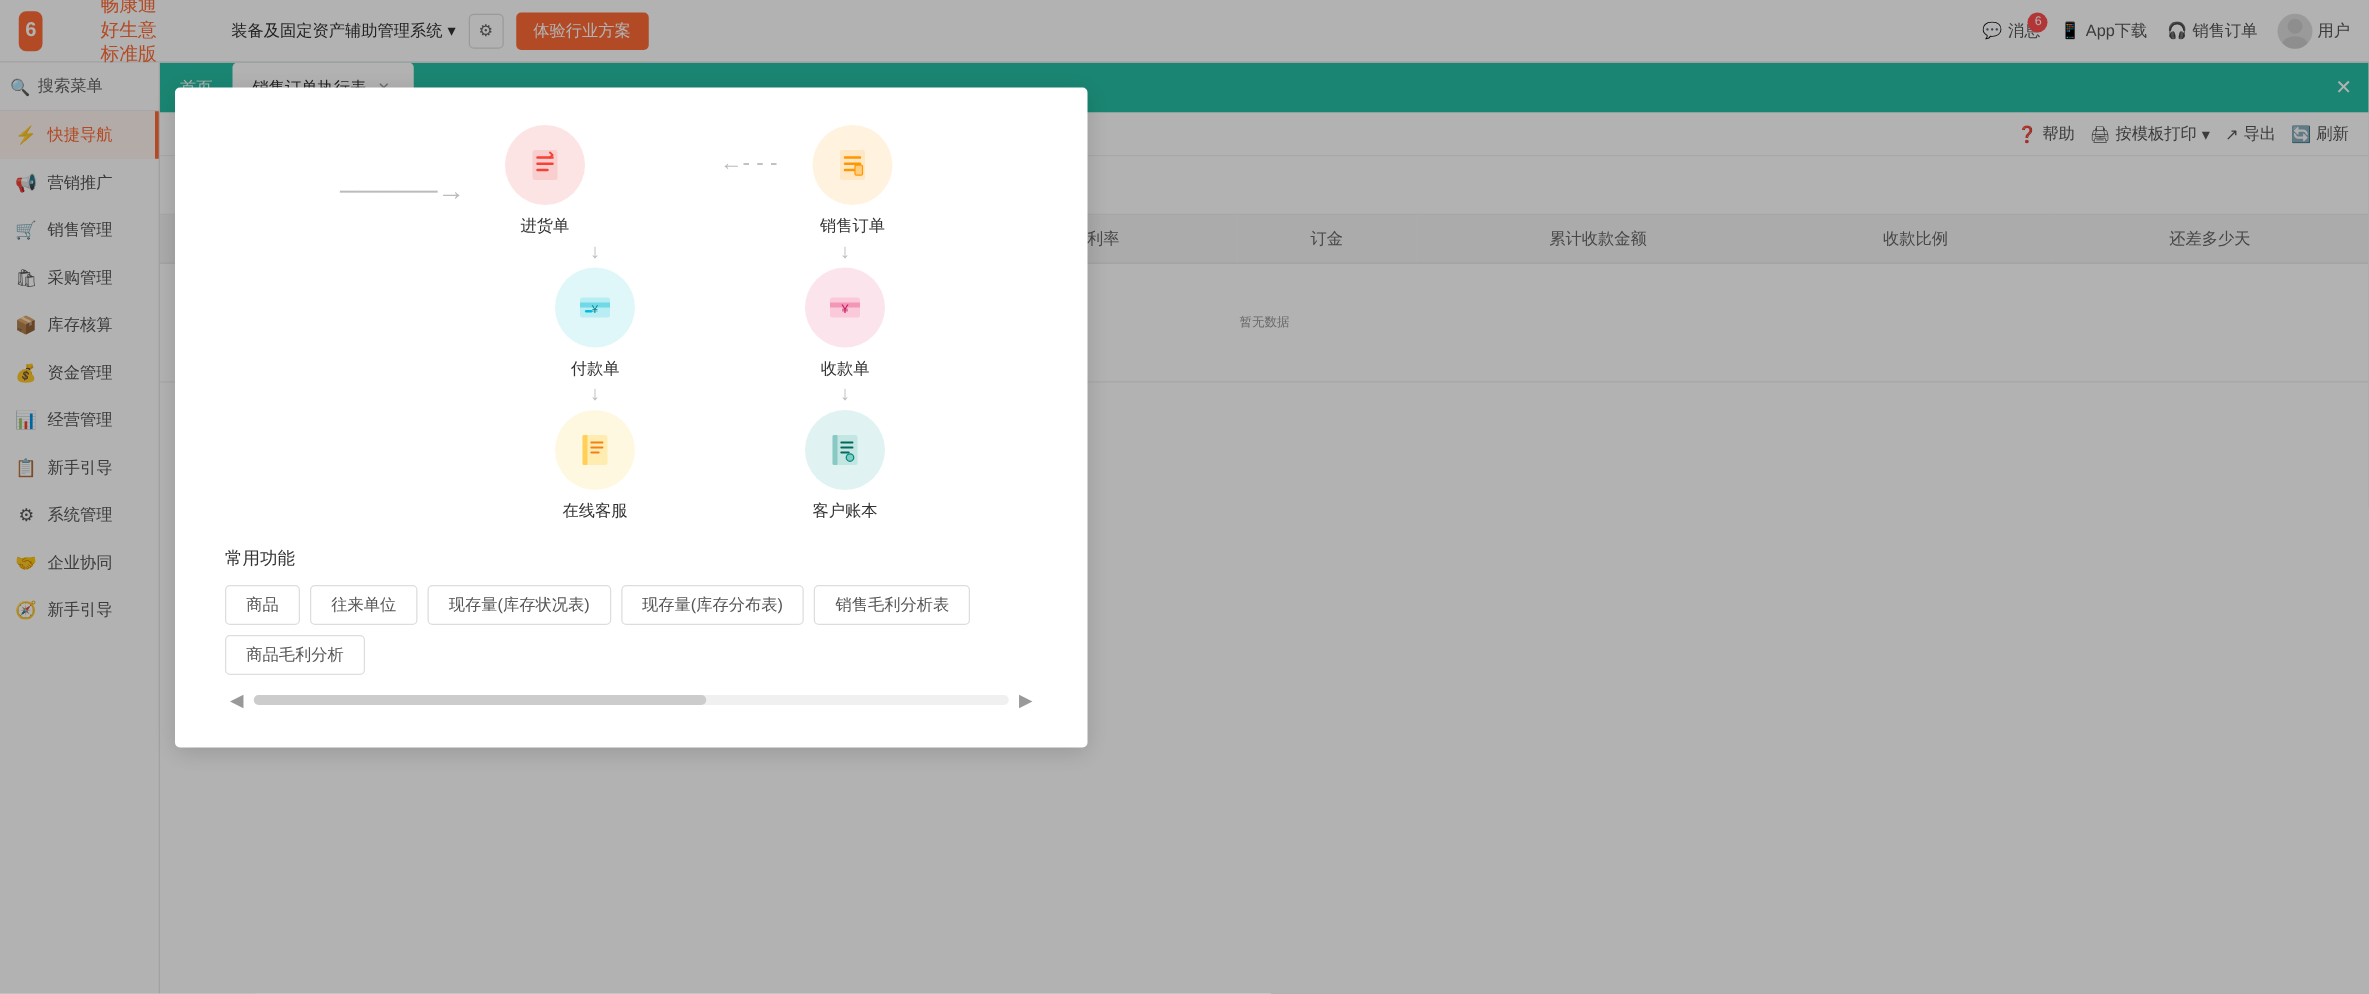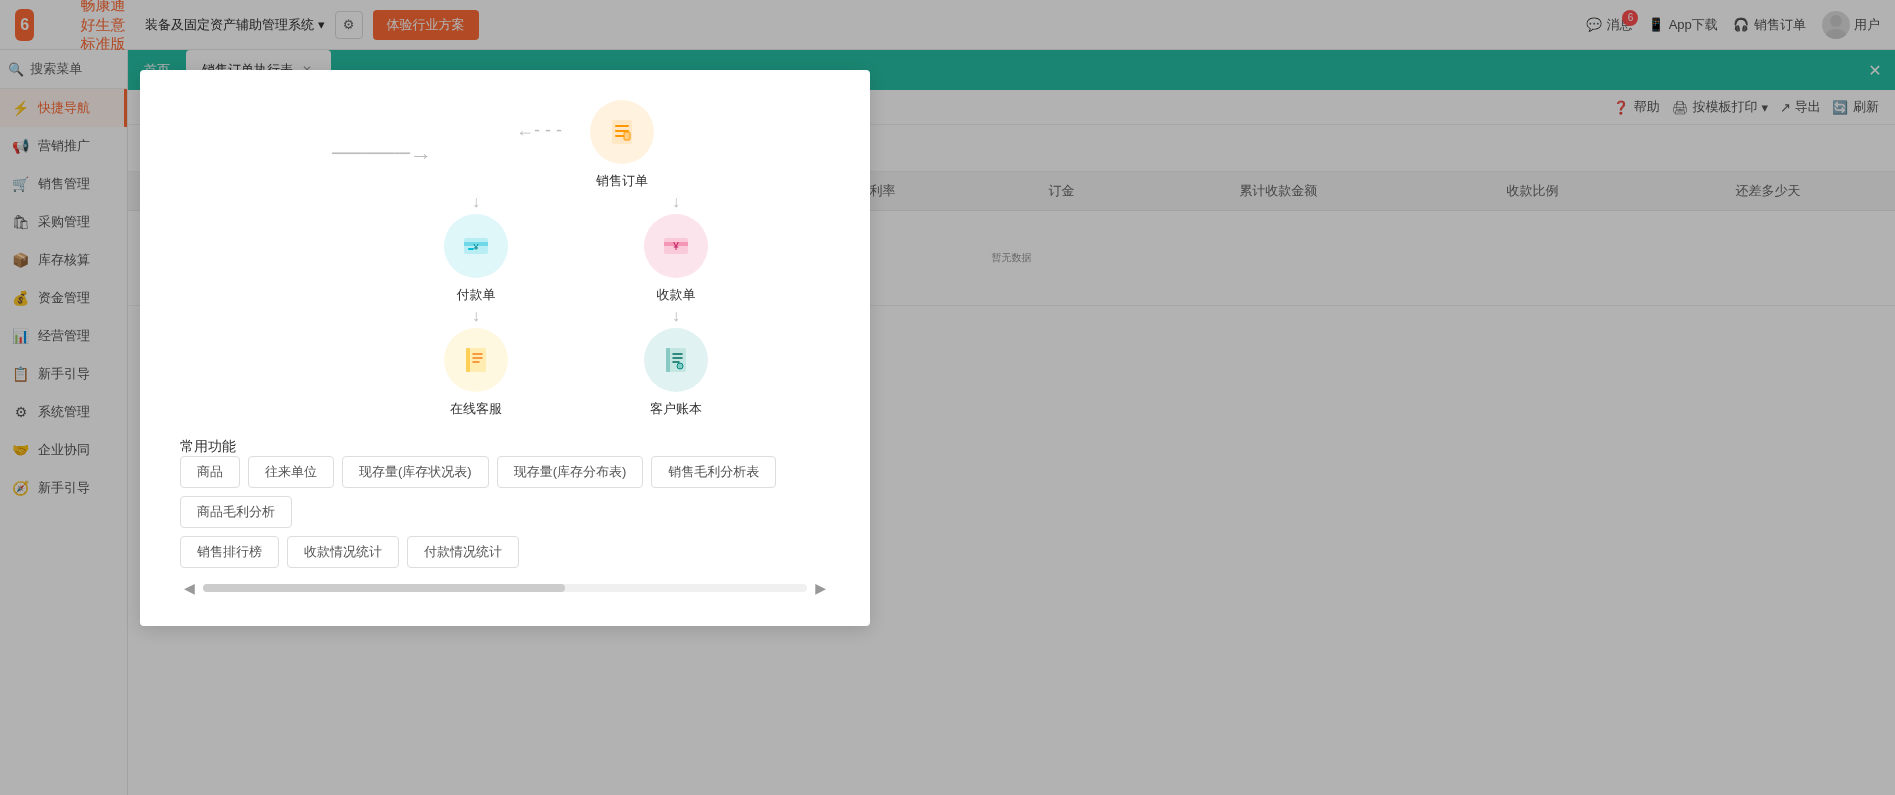--- a/index.html
+++ b/index.html
@@ -10,21 +10,21 @@
     .top-bar { display: flex; align-items: center; background: #fff; height: 50px; padding: 0 15px; border-bottom: 1px solid #e8e8e8; gap: 10px; }
     .main-area { display: flex; flex: 1; overflow: hidden; }
     .sidebar { width: 128px; background: #fff; border-right: 1px solid #e8e8e8; display: flex; flex-direction: column; flex-shrink: 0; }
     .content-area { flex: 1; display: flex; flex-direction: column; overflow: hidden; }
 
     
     .logo-area { display: flex; align-items: center; gap: 6px; width: 120px; }
     .logo-icon { width: 32px; height: 32px; background: #ff6b35; border-radius: 6px; display: flex; align-items: center; justify-content: center; color: white; font-size: 16px; font-weight: bold; }
     .logo-text { font-size: 15px; color: #ff6b35; line-height: 1.3; margin-left: 40px; }
     .system-title { font-size: 13px; color: #333; font-weight: 500; }
-    .title-dropdown { display: flex; align-items: center; gap: 4px; cursor: pointer; }
+    .title-dropdown { display: flex; align-items: center; gap: 4px; cursor: pointer; margin-left: 40px; }
     .settings-btn { width: 28px; height: 28px; border: 1px solid #ddd; border-radius: 4px; display: flex; align-items: center; justify-content: center; cursor: pointer; color: #666; }
     .trial-btn { background: #ff6b35; color: white; border: none; border-radius: 4px; padding: 6px 14px; cursor: pointer; font-size: 13px; }
     .top-bar-right { margin-left: auto; display: flex; align-items: center; gap: 16px; }
     .top-bar-item { display: flex; align-items: center; gap: 4px; color: #555; cursor: pointer; font-size: 13px; position: relative; }
     .badge { background: #ff4d4f; color: white; border-radius: 10px; font-size: 10px; padding: 0 4px; min-width: 16px; height: 16px; display: flex; align-items: center; justify-content: center; position: absolute; top: -6px; right: -6px; }
     .user-avatar { width: 28px; height: 28px; border-radius: 50%; background: #ddd; display: flex; align-items: center; justify-content: center; overflow: hidden; }
 
     
     .tab-bar { display: flex; align-items: center; background: #26bfa4; height: 40px; padding: 0 0 0 0; }
     .tab { padding: 0 16px; height: 40px; display: flex; align-items: center; cursor: pointer; font-size: 13px; color: rgba(255,255,255,0.8); gap: 6px; }
@@ -71,21 +71,21 @@
     .node-red { background: #fce4e4; }
     .node-purple { background: #ede7f6; }
     .node-orange { background: #fff3e0; }
     .node-teal { background: #e0f7fa; }
     .node-pink { background: #fce4ec; }
     .node-light-orange { background: #fff8e1; }
     .node-light-teal { background: #e0f2f1; }
 
     
     .common-functions { margin-top: 10px; }
-    .common-functions-title { font-size: 14px; color: #333; font-weight: 500; }
+    .common-functions-title { font-size: 14px; color: #333; margin-bottom: 12px; font-weight: 500; }
     .function-buttons { display: flex; flex-wrap: wrap; gap: 8px; }
     .func-btn { border: 1px solid #ddd; background: #fff; border-radius: 4px; padding: 6px 16px; font-size: 13px; color: #555; cursor: pointer; white-space: nowrap; }
     .scroll-track { height: 8px; background: #f0f0f0; border-radius: 4px; flex: 1; }
     .scroll-thumb { width: 60%; height: 100%; background: #ccc; border-radius: 4px; }
     .scroll-btn { color: #999; font-size: 14px; cursor: pointer; padding: 0 4px; }
     .calendar-icon { color: #aaa; font-size: 14px; cursor: pointer; }
   </style>
 </head>
 <body>
 
@@ -262,20 +262,30 @@
 
       <div style="display:flex; flex-direction:column; gap:0; margin-bottom:20px;">
 
         <div style="display:flex; align-items:flex-start; justify-content:center; gap:0;">
 
 
           <div class="flow-arrow-h">
             <span style="color:#bbb; font-size:22px; padding: 0 4px; padding-top:20px;">─────→</span>
           </div>
 
+          <div class="flow-node">
+            <div class="flow-circle node-red">
+              <svg width="32" height="32" viewBox="0 0 32 32" fill="none">
+                <rect x="6" y="4" width="20" height="24" rx="2" fill="#EF9A9A" opacity="0.3"></rect>
+                <path d="M10 10h12M10 15h12M10 20h8" stroke="#F44336" stroke-width="2" stroke-linecap="round"></path>
+                <path d="M20 6l2 2-2 2" stroke="#F44336" stroke-width="1.5" stroke-linecap="round"></path>
+              </svg>
+            </div>
+            <span class="flow-label">进货单</span>
+          </div>
 
           <div style="width:80px; padding-top:20px; display:flex; align-items:center; justify-content:center; color:#bbb; font-size:18px;"></div>
 
 
           <div style="padding-top:20px; display:flex; align-items:center; color:#bbb; font-size:18px;">
             <span>←- - -</span>
           </div>
 
           <div class="flow-node">
             <div class="flow-circle node-orange">
@@ -363,25 +373,20 @@
       <div class="common-functions">
         <div class="common-functions-title">常用功能</div>
         <div class="function-buttons">
           <button class="func-btn">商品</button>
           <button class="func-btn">往来单位</button>
           <button class="func-btn">现存量(库存状况表)</button>
           <button class="func-btn">现存量(库存分布表)</button>
           <button class="func-btn">销售毛利分析表</button>
           <button class="func-btn">商品毛利分析</button>
         </div>
-        <div class="function-buttons" style="margin-top:8px;">
-          <button class="func-btn">销售排行榜</button>
-          <button class="func-btn">收款情况统计</button>
-          <button class="func-btn">付款情况统计</button>
-        </div>
       </div>
 
       <div style="display:flex; align-items:center; margin-top:12px; gap:4px;">
         <span class="scroll-btn">◀</span>
         <div class="scroll-track">
           <div class="scroll-thumb"></div>
         </div>
         <span class="scroll-btn">▶</span>
       </div>
     </div>

